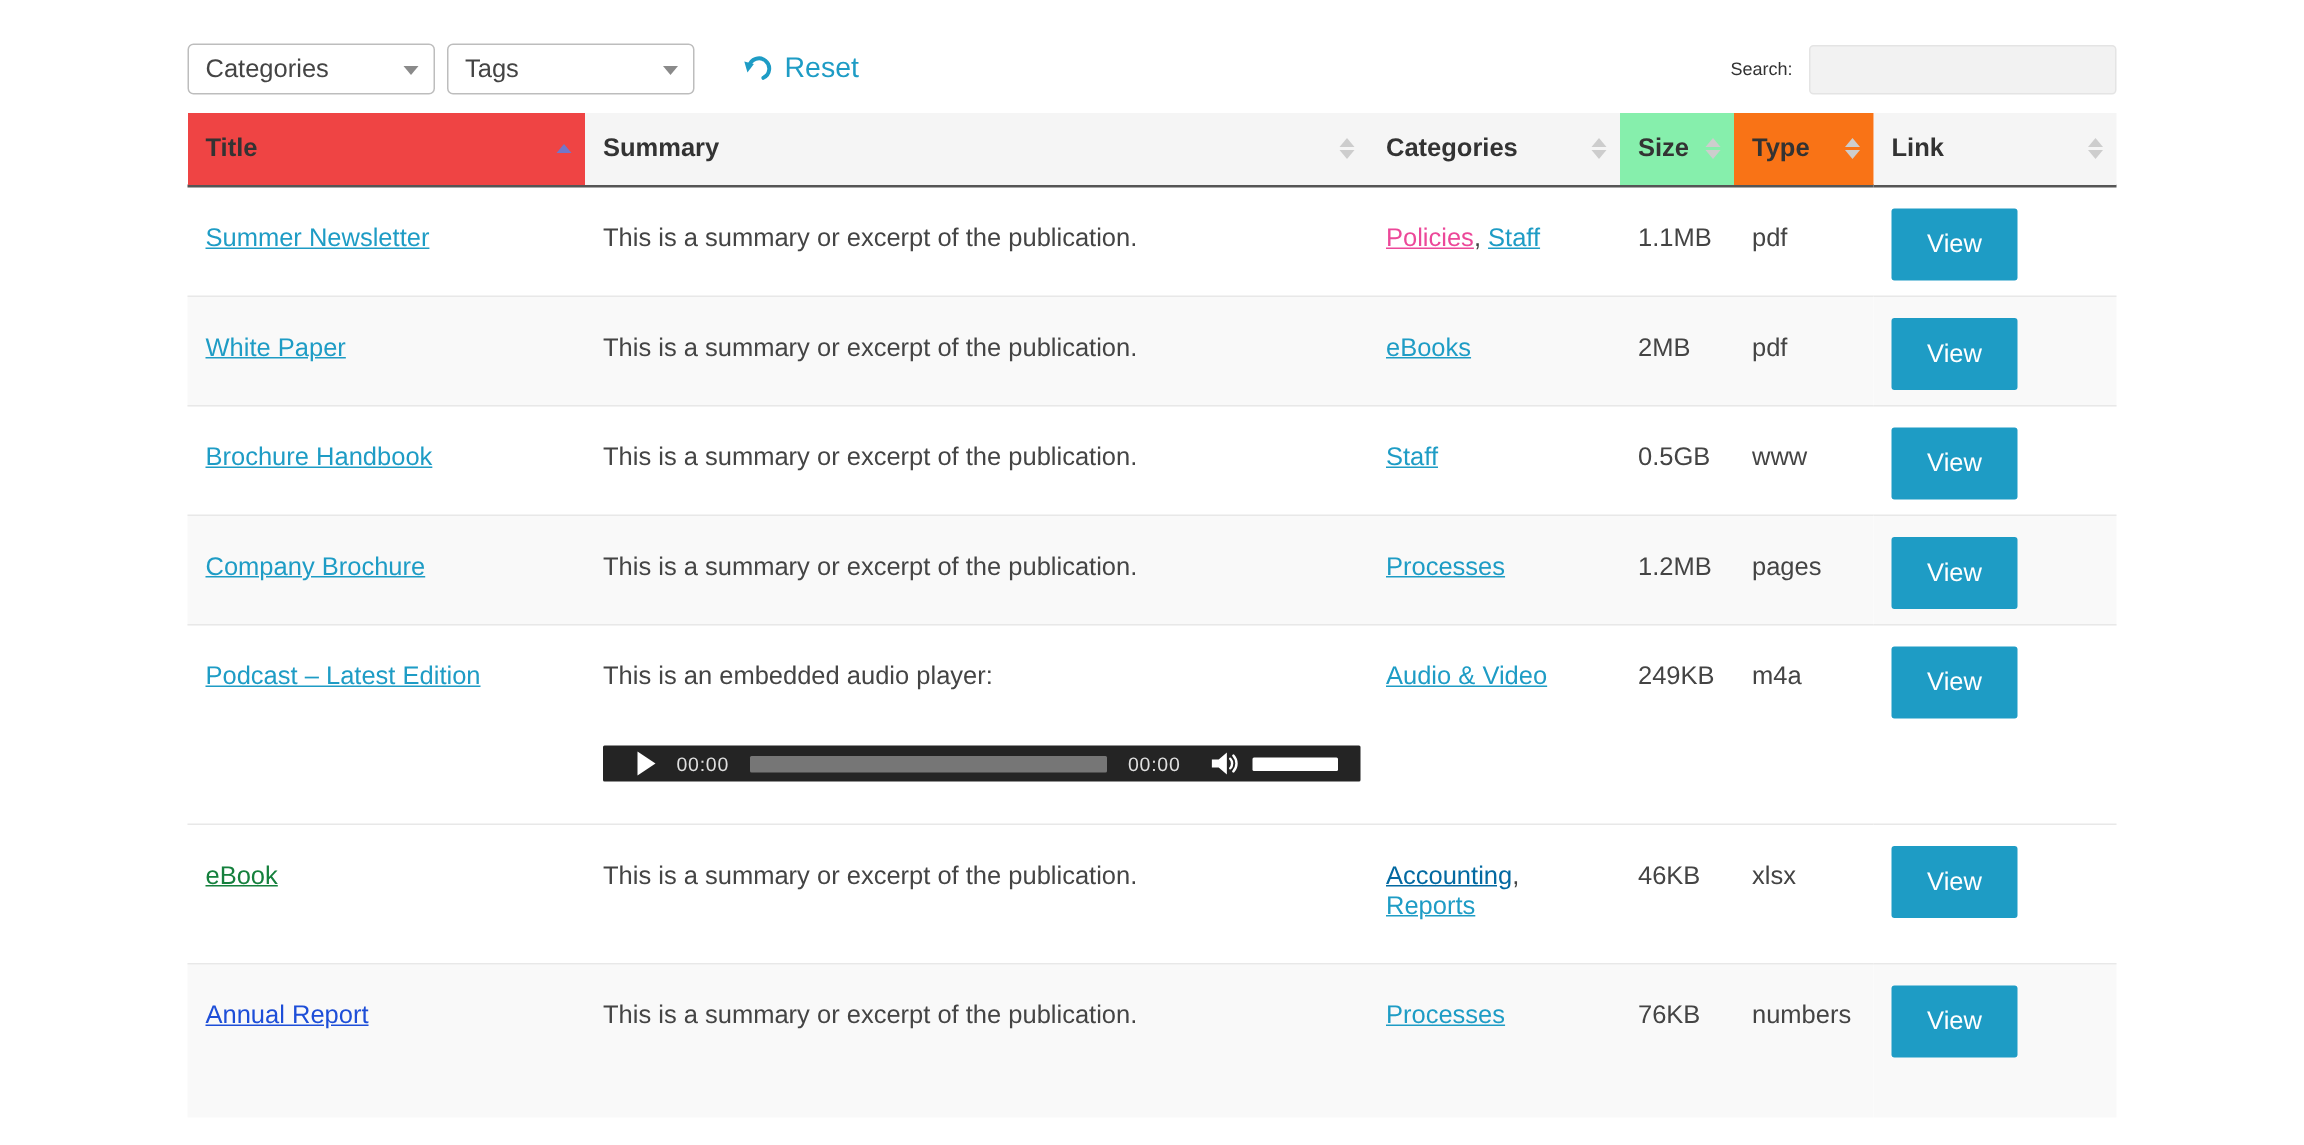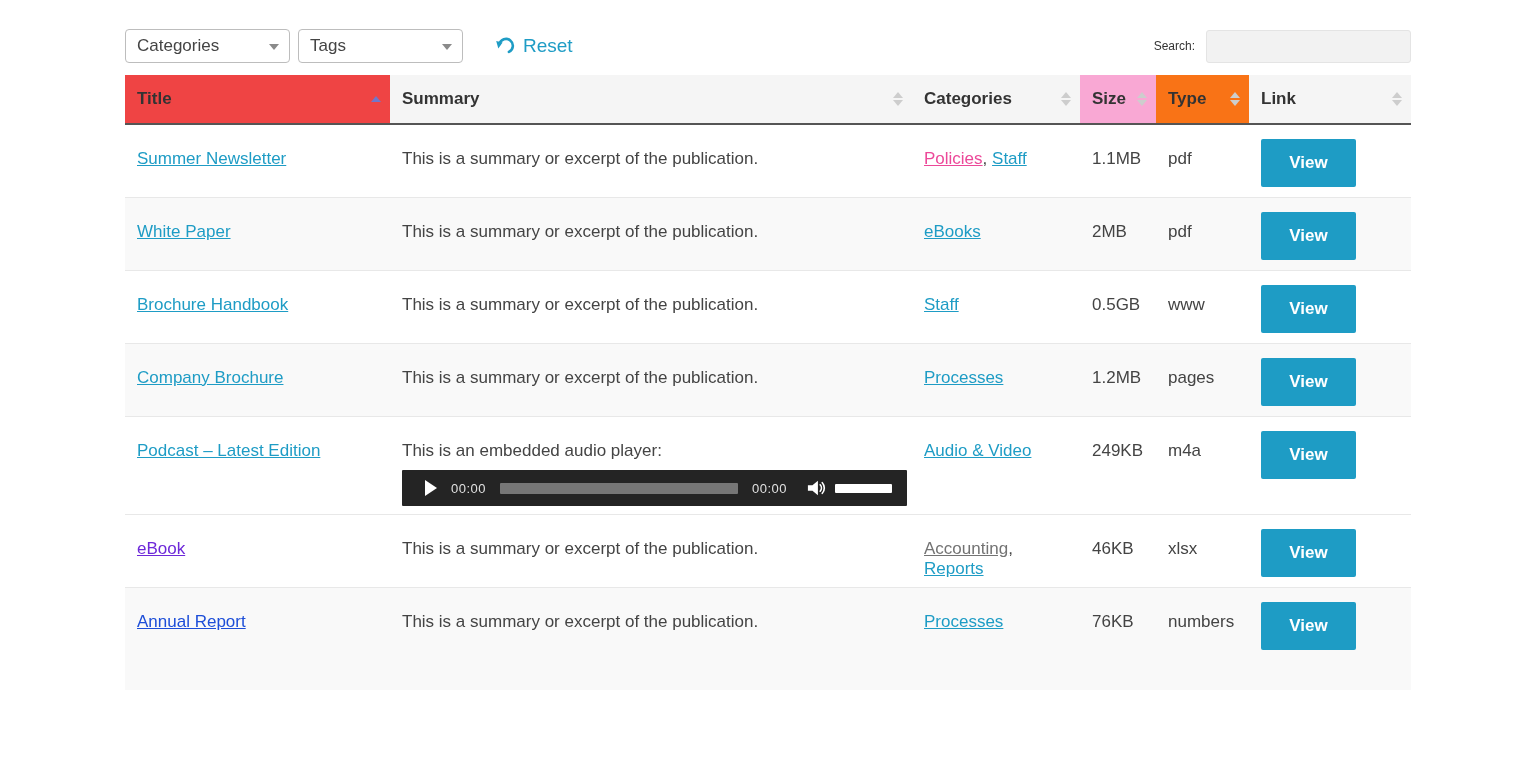--- a/index.html
+++ b/index.html
@@ -42,38 +42,38 @@
     background: #f5f5f5; text-align: left; font-size: 17px; font-weight: bold; color: #333;
     padding: 14px 24px 14px 12px; border-bottom: 2px solid #555; position: relative; cursor: pointer;
   }
   .sort-ind { position: absolute; right: 9px; top: 50%; transform: translateY(-50%); line-height: 0; }
   .tri { width: 0; height: 0; border-left: 5px solid transparent; border-right: 5px solid transparent; display: block; }
   .tri-up { border-bottom: 6px solid #cdcdcd; margin-bottom: 2px; }
   .tri-down { border-top: 6px solid #cdcdcd; }
   .tri-up.active { border-bottom-color: #7277c9; margin-bottom: 0; }
 
   tbody td {
-    font-size: 17px; color: #444; vertical-align: top; padding: 24px 12px 8px 12px;
+    font-size: 17px; color: #444; vertical-align: top; padding: 24px 12px 28px 12px;
     border-bottom: 1px solid #e8e8e8;
   }
   tbody tr { height: 73px; }
   tbody tr.stripe { background: #f9f9f9; }
   tbody tr:last-child td { border-bottom: none; padding-bottom: 40px; }
   td.cell-link { padding-top: 14px; padding-bottom: 10px; }
   a.tlink { text-decoration: underline; cursor: pointer; }
 
   .view-btn {
-    display: inline-block; width: 95px; height: 48px; line-height: 48px; text-align: center;
-    color: #fff; font-weight: bold; font-size: 17px; border: none; cursor: pointer; border-radius: 2px;
+    display: inline-block; width: 84px; height: 48px; line-height: 48px; text-align: center;
+    color: #fff; font-weight: normal; font-size: 17px; border: none; cursor: pointer; border-radius: 2px;
     font-family: "Liberation Sans", sans-serif;
   }
 
   
   .player {
-    margin-top: 9px; width: 505px; height: 36px; background: #242424; border-radius: 1px;
+    margin-top: 36px; width: 505px; height: 24px; background: #242424; border-radius: 1px;
     display: flex; align-items: center; padding: 0 15px;
   }
   .play-btn {
     width: 0; height: 0; border-top: 8px solid transparent; border-bottom: 8px solid transparent;
     border-left: 12px solid #ffffff; cursor: pointer; margin-left: 8px;
   }
   .ptime { color: #e0e0e0; font-size: 13px; font-family: "Liberation Sans", sans-serif; letter-spacing: 0.5px; margin: 0 14px; }
   .ptrack { width: 238px; height: 11px; background: #767676; border-radius: 1px; cursor: pointer; }
   .vol-icon { margin: 0 8px 0 6px; line-height: 0; cursor: pointer; }
   .vol-bar { width: 57px; height: 9px; background: #ffffff; border-radius: 1px; cursor: pointer; }
@@ -122,21 +122,21 @@
               <span class="tri tri-up active"></span>
             </span></th>
           <th style="background: rgb(245, 245, 245);"><span>Summary</span><span class="sort-ind">
               <span class="tri tri-up"></span>
               <span class="tri tri-down"></span>
             </span></th>
           <th style="background: rgb(245, 245, 245);"><span>Categories</span><span class="sort-ind">
               <span class="tri tri-up"></span>
               <span class="tri tri-down"></span>
             </span></th>
-          <th style="background: #f9a8d4;"><span>Size</span><span class="sort-ind">
+          <th style="background: #86efac;"><span>Size</span><span class="sort-ind">
               <span class="tri tri-up"></span>
               <span class="tri tri-down"></span>
             </span></th>
           <th style="background: #f97316;"><span>Type</span><span class="sort-ind">
               <span class="tri tri-up"></span>
               <span class="tri tri-down"></span>
             </span></th>
           <th style="background: rgb(245, 245, 245);"><span>Link</span><span class="sort-ind">
               <span class="tri tri-up"></span>
               <span class="tri tri-down"></span>
@@ -189,23 +189,23 @@
                   <path d="M16.8 3.2 a8.6 8.6 0 0 1 0 11.6" fill="none" stroke="#ffffff" stroke-width="1.8" stroke-linecap="round"></path>
                 </svg></span>
               <span class="vol-bar"></span>
             </div></td>
           <td><a class="tlink" style="color: rgb(30, 156, 197);">Audio &amp; Video</a></td>
           <td><span>249KB</span></td>
           <td><span>m4a</span></td>
           <td class="cell-link"><a class="view-btn" style="background: rgb(30, 156, 197);">View</a></td>
         </tr>
         <tr>
-          <td><a class="tlink accent-link" style="color: #6d28d9;">eBook</a></td>
-          <td><span>This is a summary or excerpt of the publication.</span></td>
-          <td><a class="tlink" style="color: #737373;">Accounting</a>, <a class="tlink" style="color: rgb(30, 156, 197);">Reports</a></td>
+          <td><a class="tlink accent-link" style="color: #15803d;">eBook</a></td>
+          <td><span>This is a summary or excerpt of the publication.</span></td>
+          <td><a class="tlink" style="color: #0369a1;">Accounting</a>, <a class="tlink" style="color: rgb(30, 156, 197);">Reports</a></td>
           <td><span>46KB</span></td>
           <td><span>xlsx</span></td>
           <td class="cell-link"><a class="view-btn" style="background: rgb(30, 156, 197);">View</a></td>
         </tr>
         <tr class="stripe" style="background: rgb(249, 249, 249);">
           <td><a class="tlink accent-link" style="color: #1d4ed8;">Annual Report</a></td>
           <td><span>This is a summary or excerpt of the publication.</span></td>
           <td><a class="tlink" style="color: rgb(30, 156, 197);">Processes</a></td>
           <td><span>76KB</span></td>
           <td><span>numbers</span></td>

